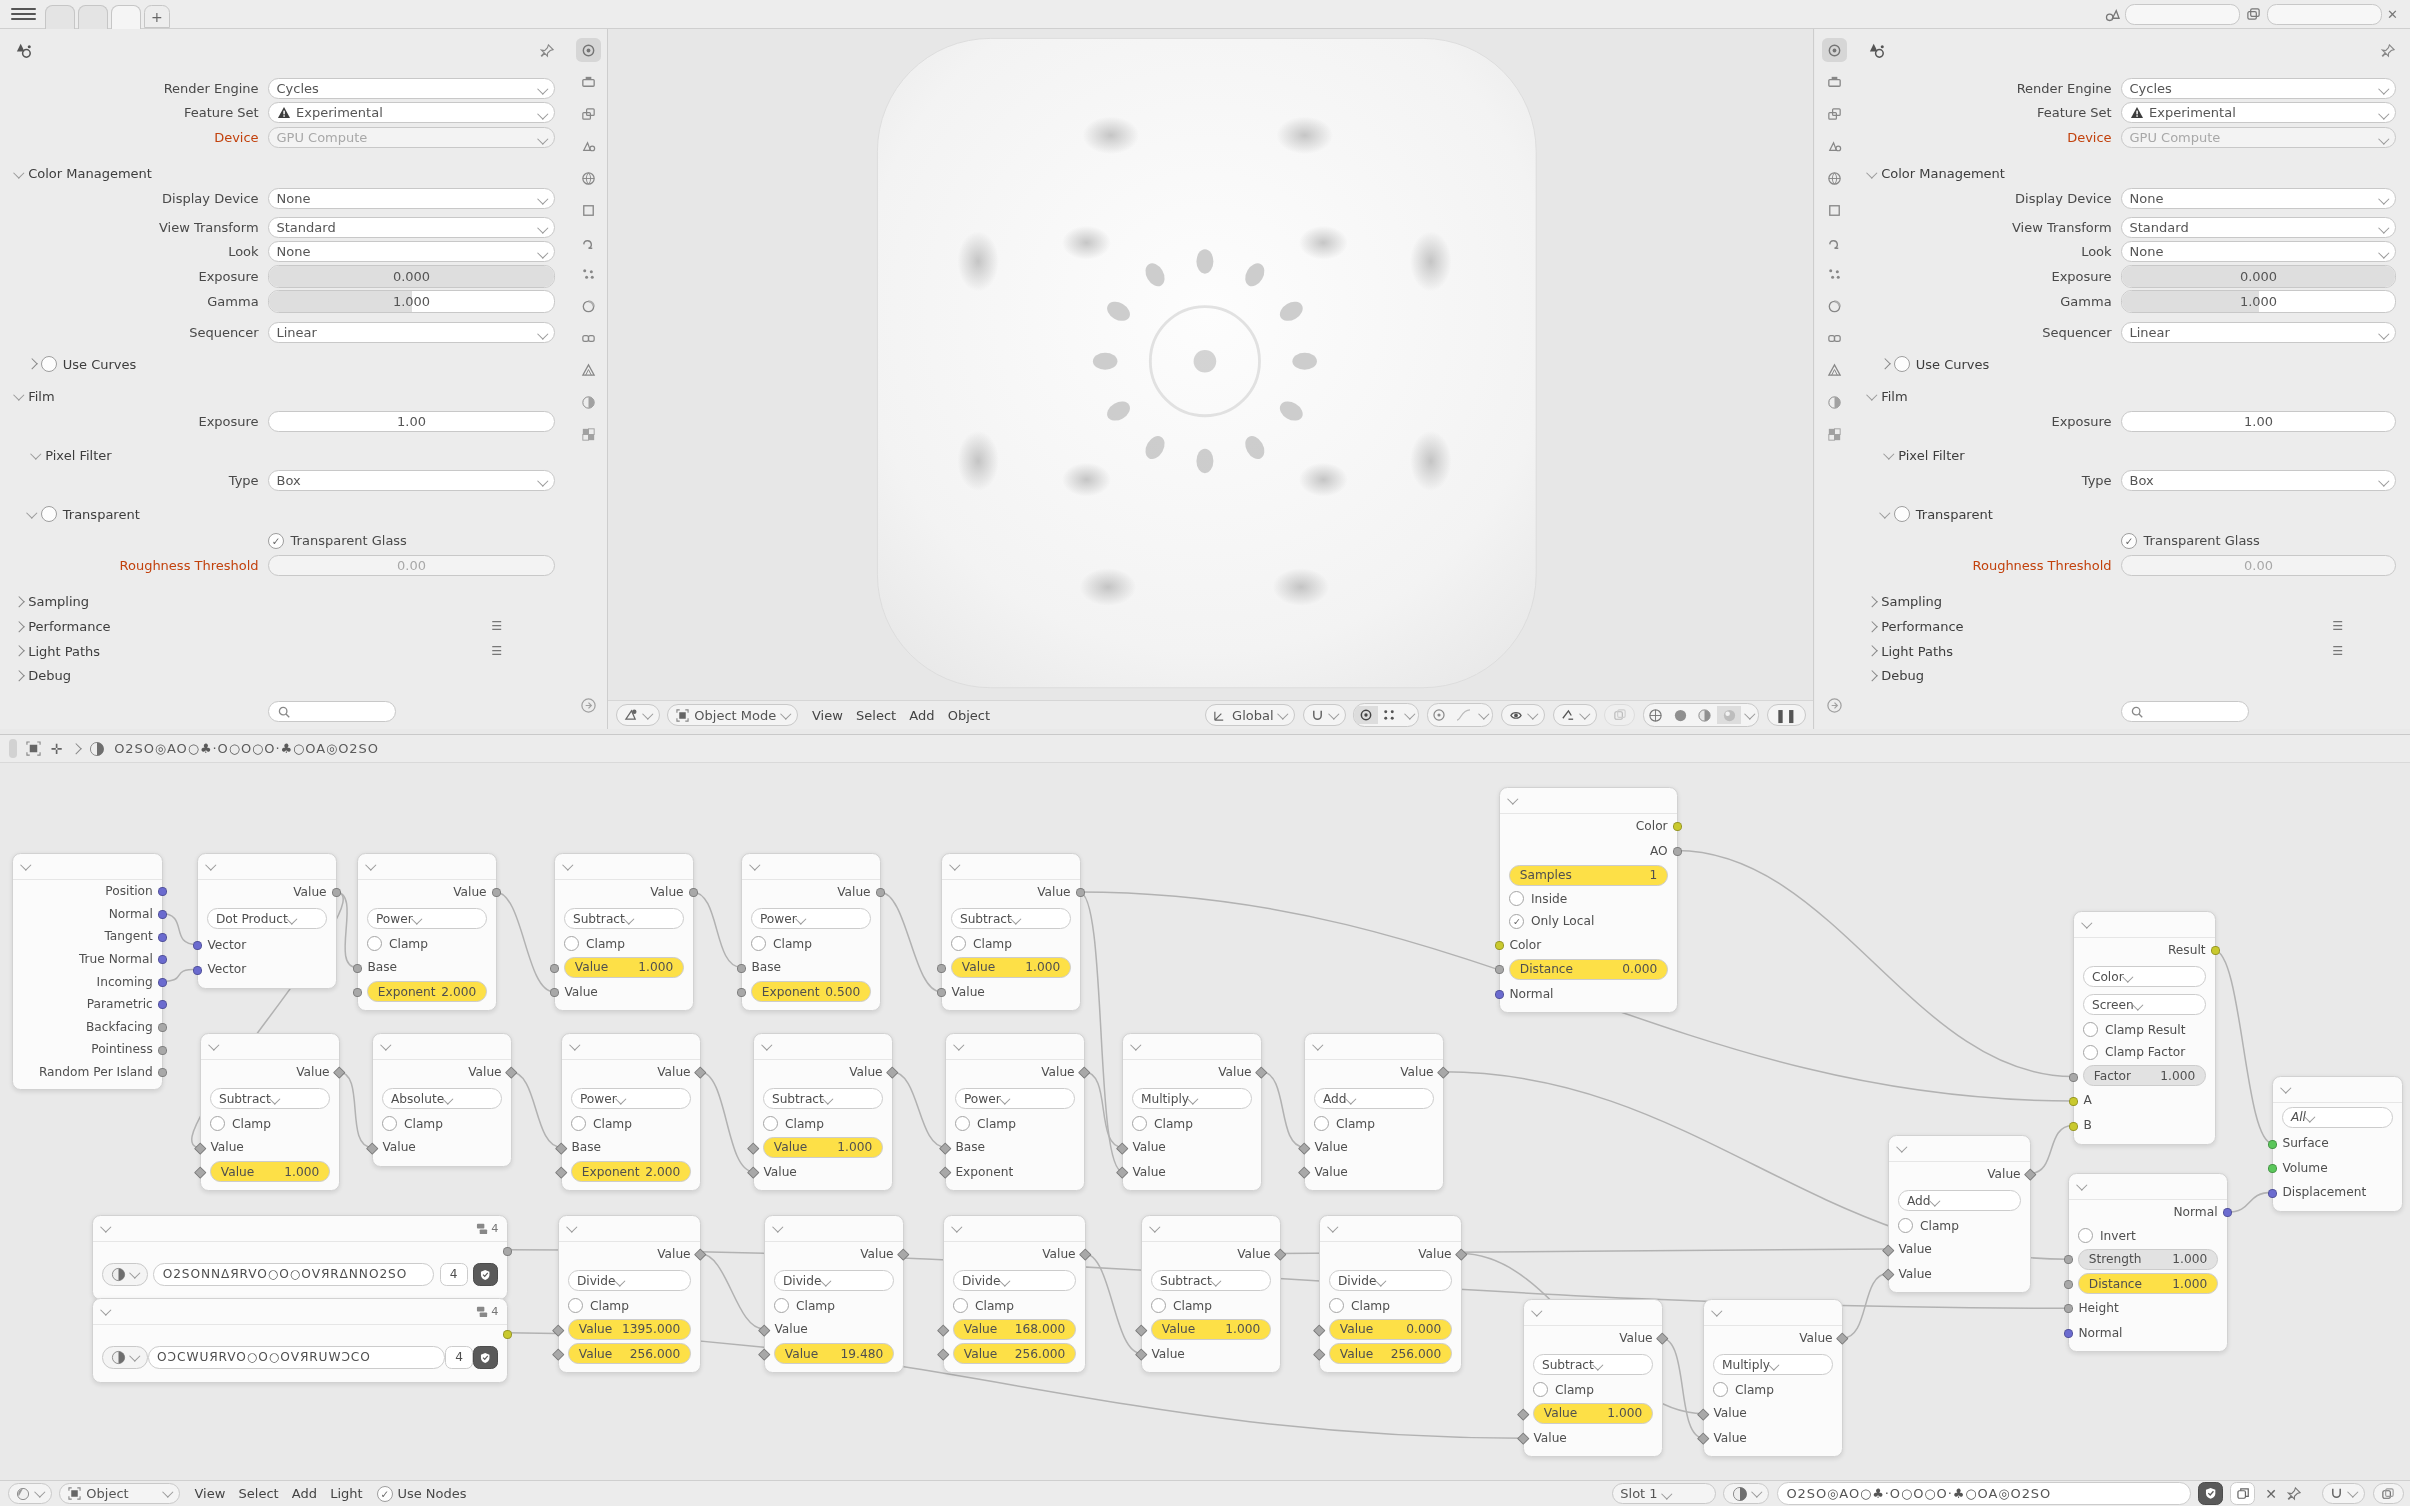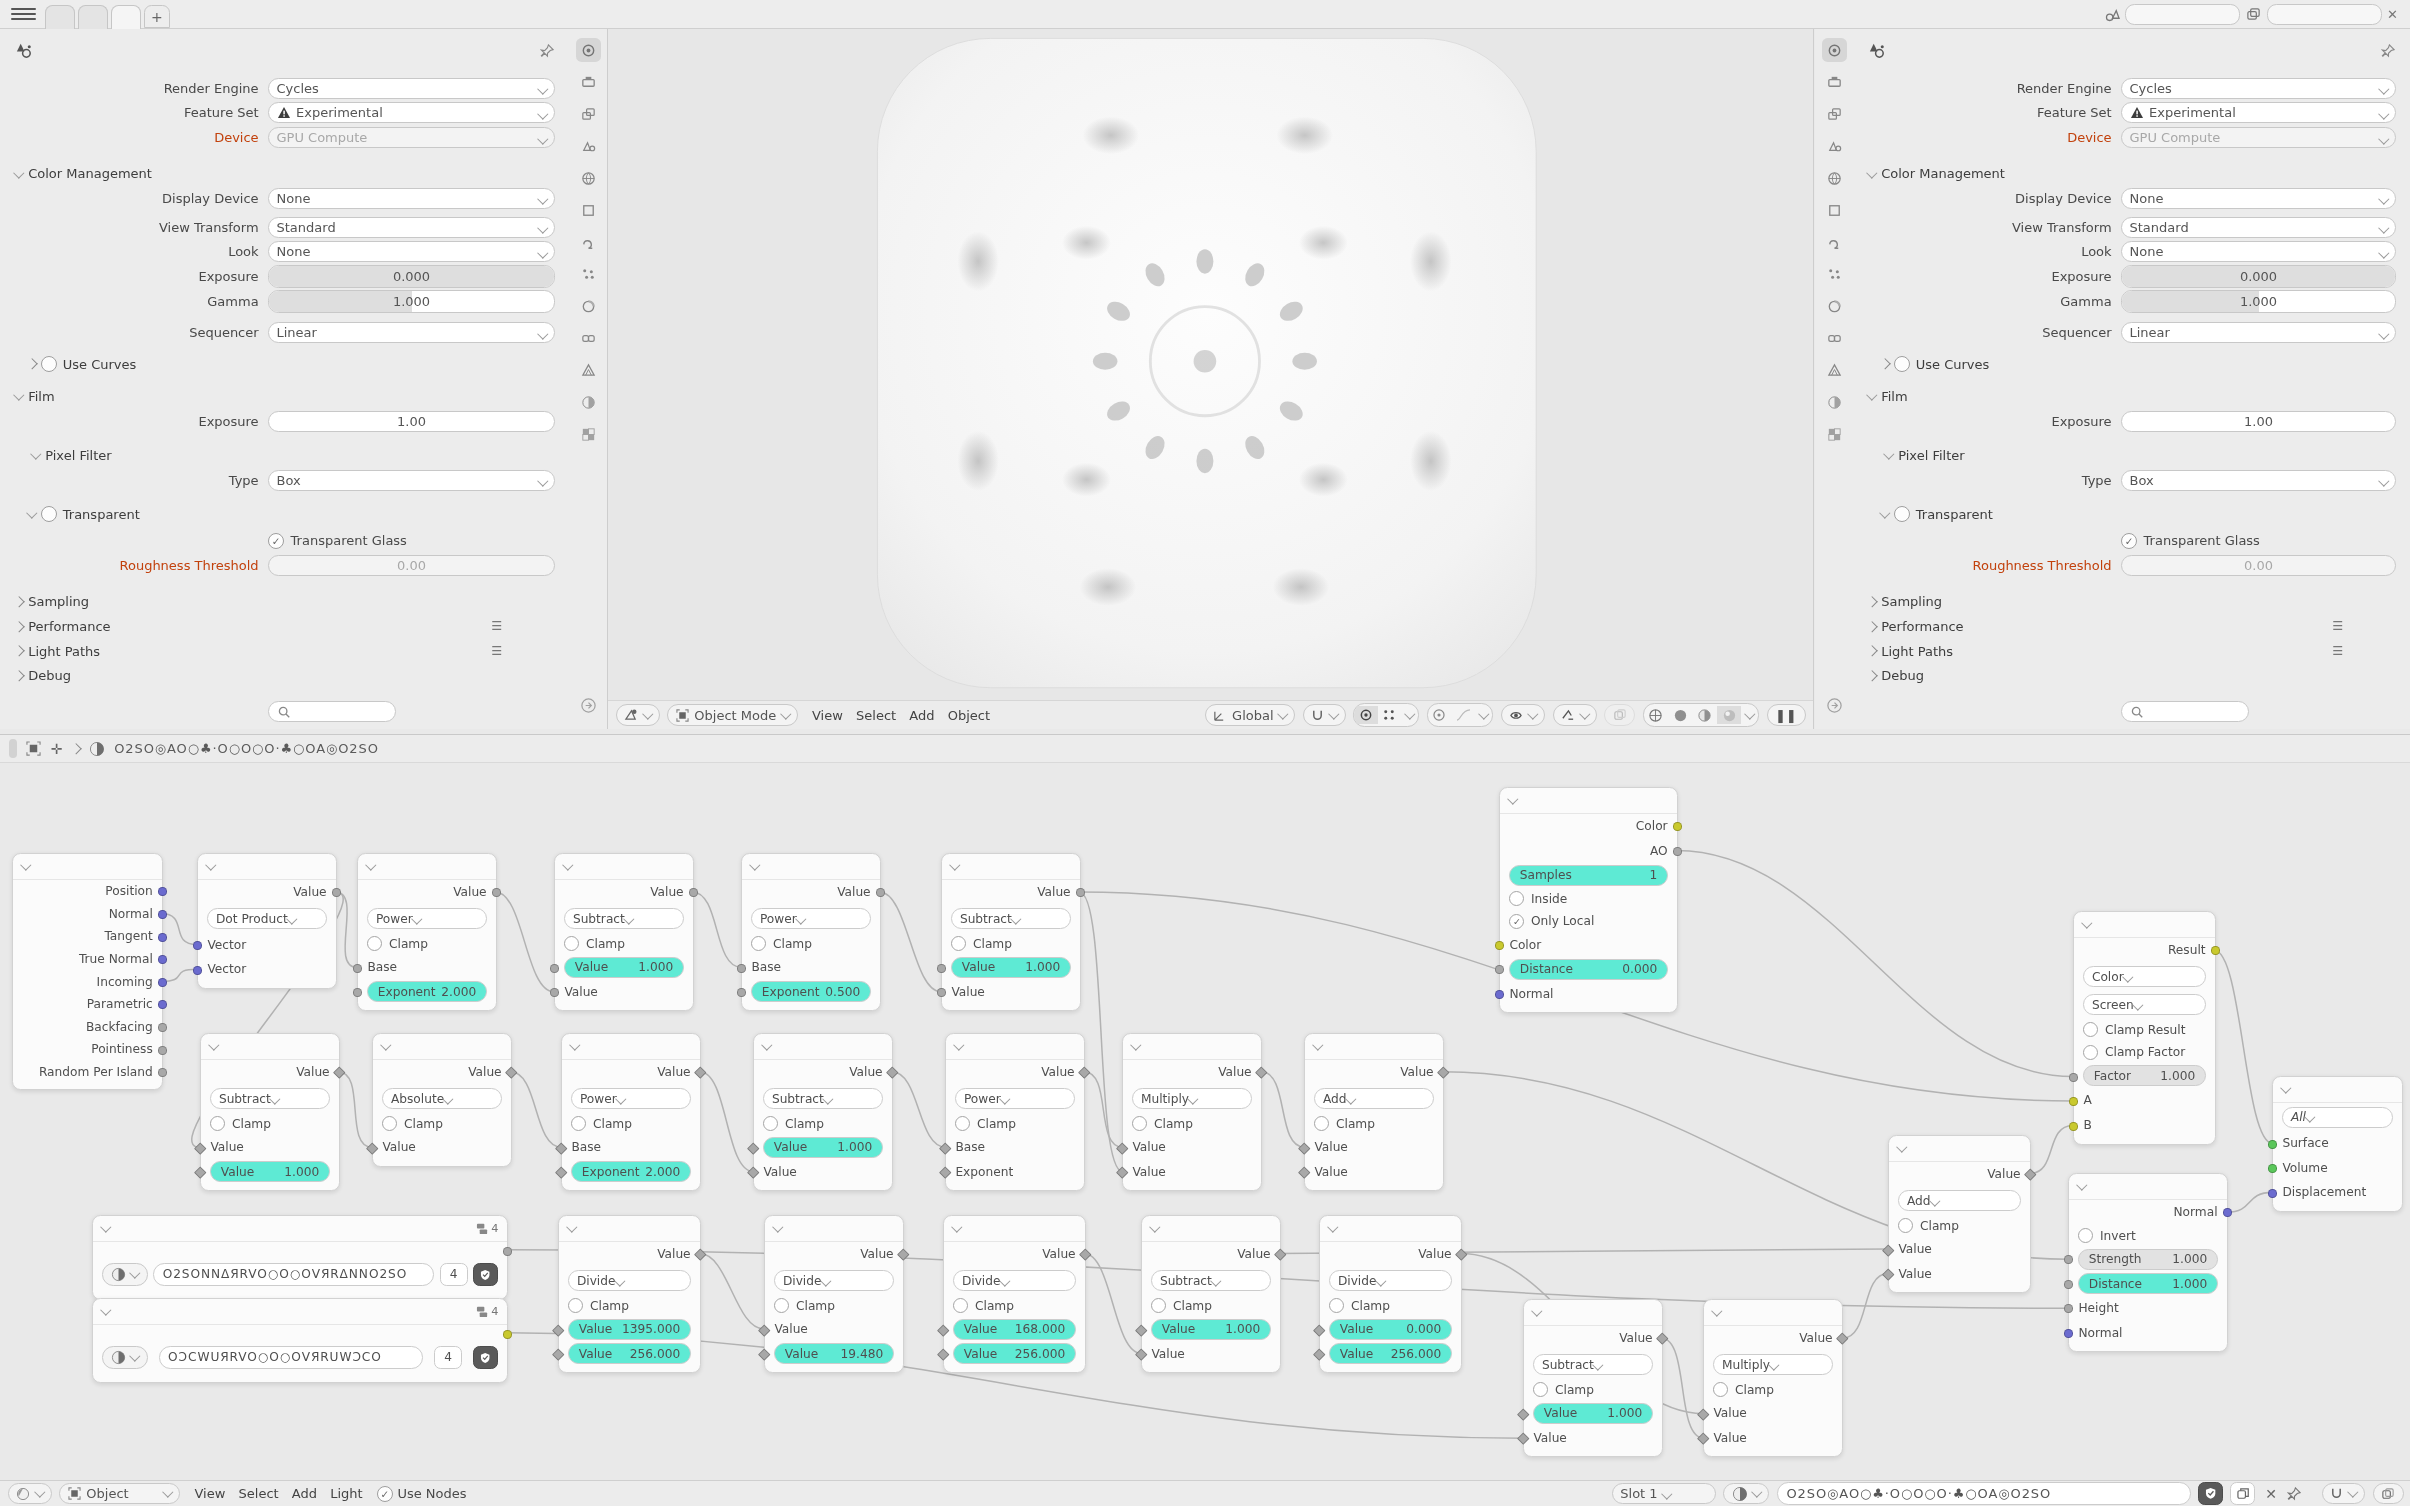--- a/index.html
+++ b/index.html
@@ -55,21 +55,21 @@
              border-bottom:0.9px solid #d9d9d9;display:flex;align-items:center;gap:9.4px;padding:0 9.4px;box-sizing:border-box;}
   #ne-canvas{left:0;top:763px;width:2411px;height:718px;background:#e9e9e9;overflow:hidden;}
   #ne-bottom{left:0;top:1480px;width:2411px;height:26px;background:#ececec;border-top:0.9px solid #cfcfcf;
              display:flex;align-items:center;gap:7.5px;padding:0 7.5px;box-sizing:border-box;}
   .node{position:absolute;background:#fbfbfb;border:0.9px solid #d2d2d2;border-radius:8.5px;
         box-shadow:0 1.9px 4.7px rgba(0,0,0,.10);font-size:12.2px;color:#4f4f4f;}
   .nhead{height:26px;border-bottom:0.9px solid #e6e6e6;display:flex;align-items:center;padding:0 8.5px;box-sizing:border-box;}
   .nrow{position:relative;display:flex;align-items:center;padding:0 9.4px;box-sizing:border-box;}
   .nrow.r-out{justify-content:flex-end;}
   .nsel{flex:1;display:flex;align-items:center;height:21px;border:0.9px solid #ccc;border-radius:10.4px;background:#fff;padding:0 7.5px;box-sizing:border-box;}
-  .nfield{flex:1;display:flex;align-items:center;height:21px;border:0.9px solid #ccc;border-radius:10.4px;background:#5eead4;padding:0 9.4px;box-sizing:border-box;}
+  .nfield{flex:1;display:flex;align-items:center;height:21px;border:0.9px solid #ccc;border-radius:10.4px;background:#fde047;padding:0 9.4px;box-sizing:border-box;}
   .nfield.gray{background:#e2e2e2;}
   .nfield .fv{margin-left:auto;}
   .ncb{width:13px;height:13px;border:1.2px solid #a5a5a5;border-radius:50%;background:#fff;margin-right:6.6px;
        display:inline-flex;align-items:center;justify-content:center;font-size:9.4px;color:#666;flex:none;}
   .sock{position:absolute;width:8.5px;height:8.5px;border-radius:50%;border:0.9px solid rgba(0,0,0,.25);box-sizing:border-box;}
   .sock.diamond{border-radius:0.9px;transform:rotate(45deg);}
   .namefield{flex:1;display:flex;align-items:center;height:22.6px;border:0.9px solid #ccc;border-radius:11.3px;background:#fff;padding:0 8.5px;box-sizing:border-box;overflow:hidden;white-space:nowrap;}
   .sqbtn{width:24.5px;height:22.6px;border:0.9px solid #ccc;border-radius:6.6px;background:#fff;display:flex;align-items:center;justify-content:center;box-sizing:border-box;}
   .sqbtn.dark{background:#5a5a5a;border-color:#4c4c4c;color:#fff;}
   svg{display:block;}
@@ -1281,21 +1281,21 @@
         </div>
         <div class="node" style="left: 92px; top: 1298px; width: 414px; height: 83px;">
           <div class="nhead">
             <span class="chev-d"></span>
             <span style="margin-left:auto;display:flex;align-items:center;gap:1.9px;color:#777;font-size:11.3px"><svg width="13" height="13" viewBox="0 0 14 14">
                 <rect x="1" y="2" width="8" height="5" rx="1" fill="#888"></rect>
                 <rect x="4" y="8" width="8" height="5" rx="1" fill="#888"></rect>
               </svg>4</span>
           </div>
           <span class="sock" style="background: rgb(201, 201, 46); top: 31px; right: -4.7px;"></span>
-          <div style="display: flex; align-items: center; gap: 11px; padding: 0px 9.4px; margin-top: 21px;">
+          <div style="display: flex; align-items: center; gap: 0; padding: 0px 9.4px; margin-top: 21px;">
             <span class="hpill" style="height:22.6px">
               <svg width="15" height="15" viewBox="0 0 16 16">
                 <circle cx="8" cy="8" r="6.5" fill="#eee" stroke="#888"></circle>
                 <path d="M8 1.5 A6.5 6.5 0 0 1 8 14.5 Z" fill="#6e6e6e"></path>
               </svg>
               <span class="chev-d"></span>
             </span>
             <span class="namefield" style="letter-spacing:0.9px">OƆCWUЯRVO○O○OVЯRUWƆCO</span>
             <span class="sqbtn" style="width:28px">4</span>
             <span class="sqbtn dark">

